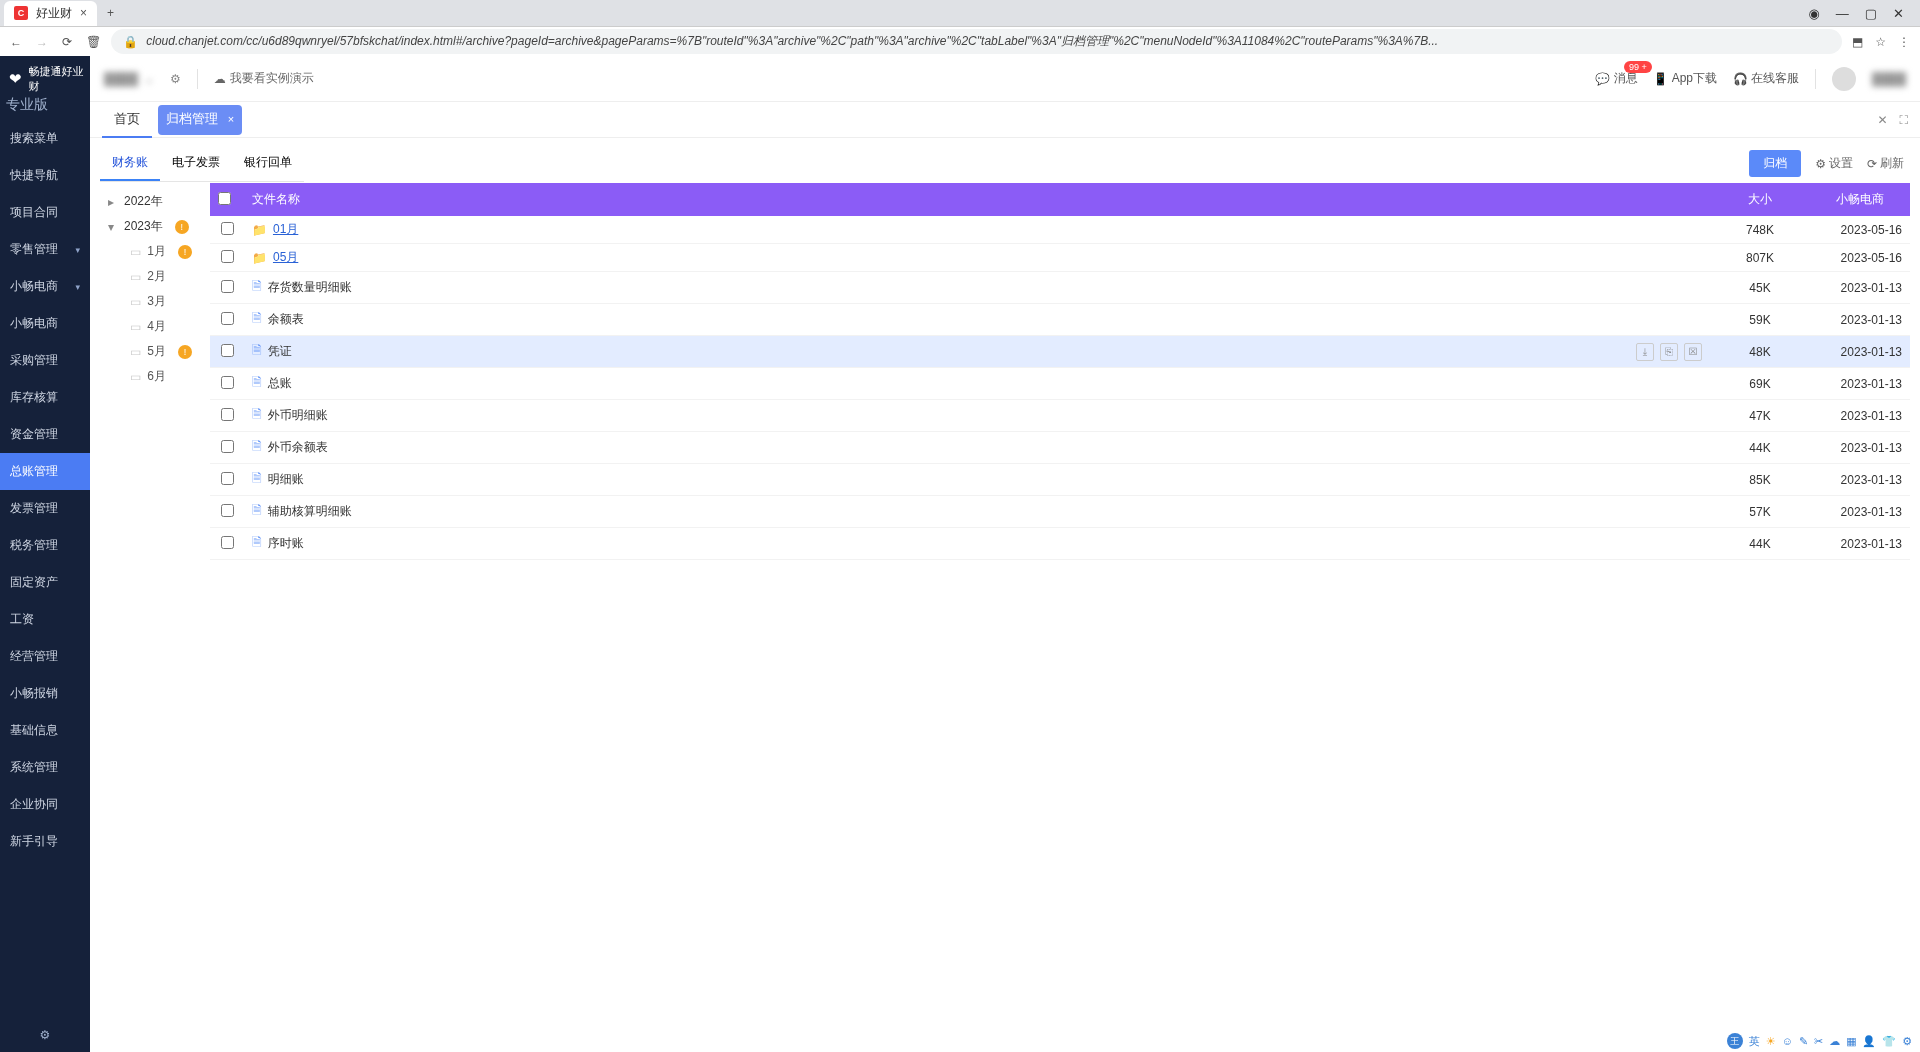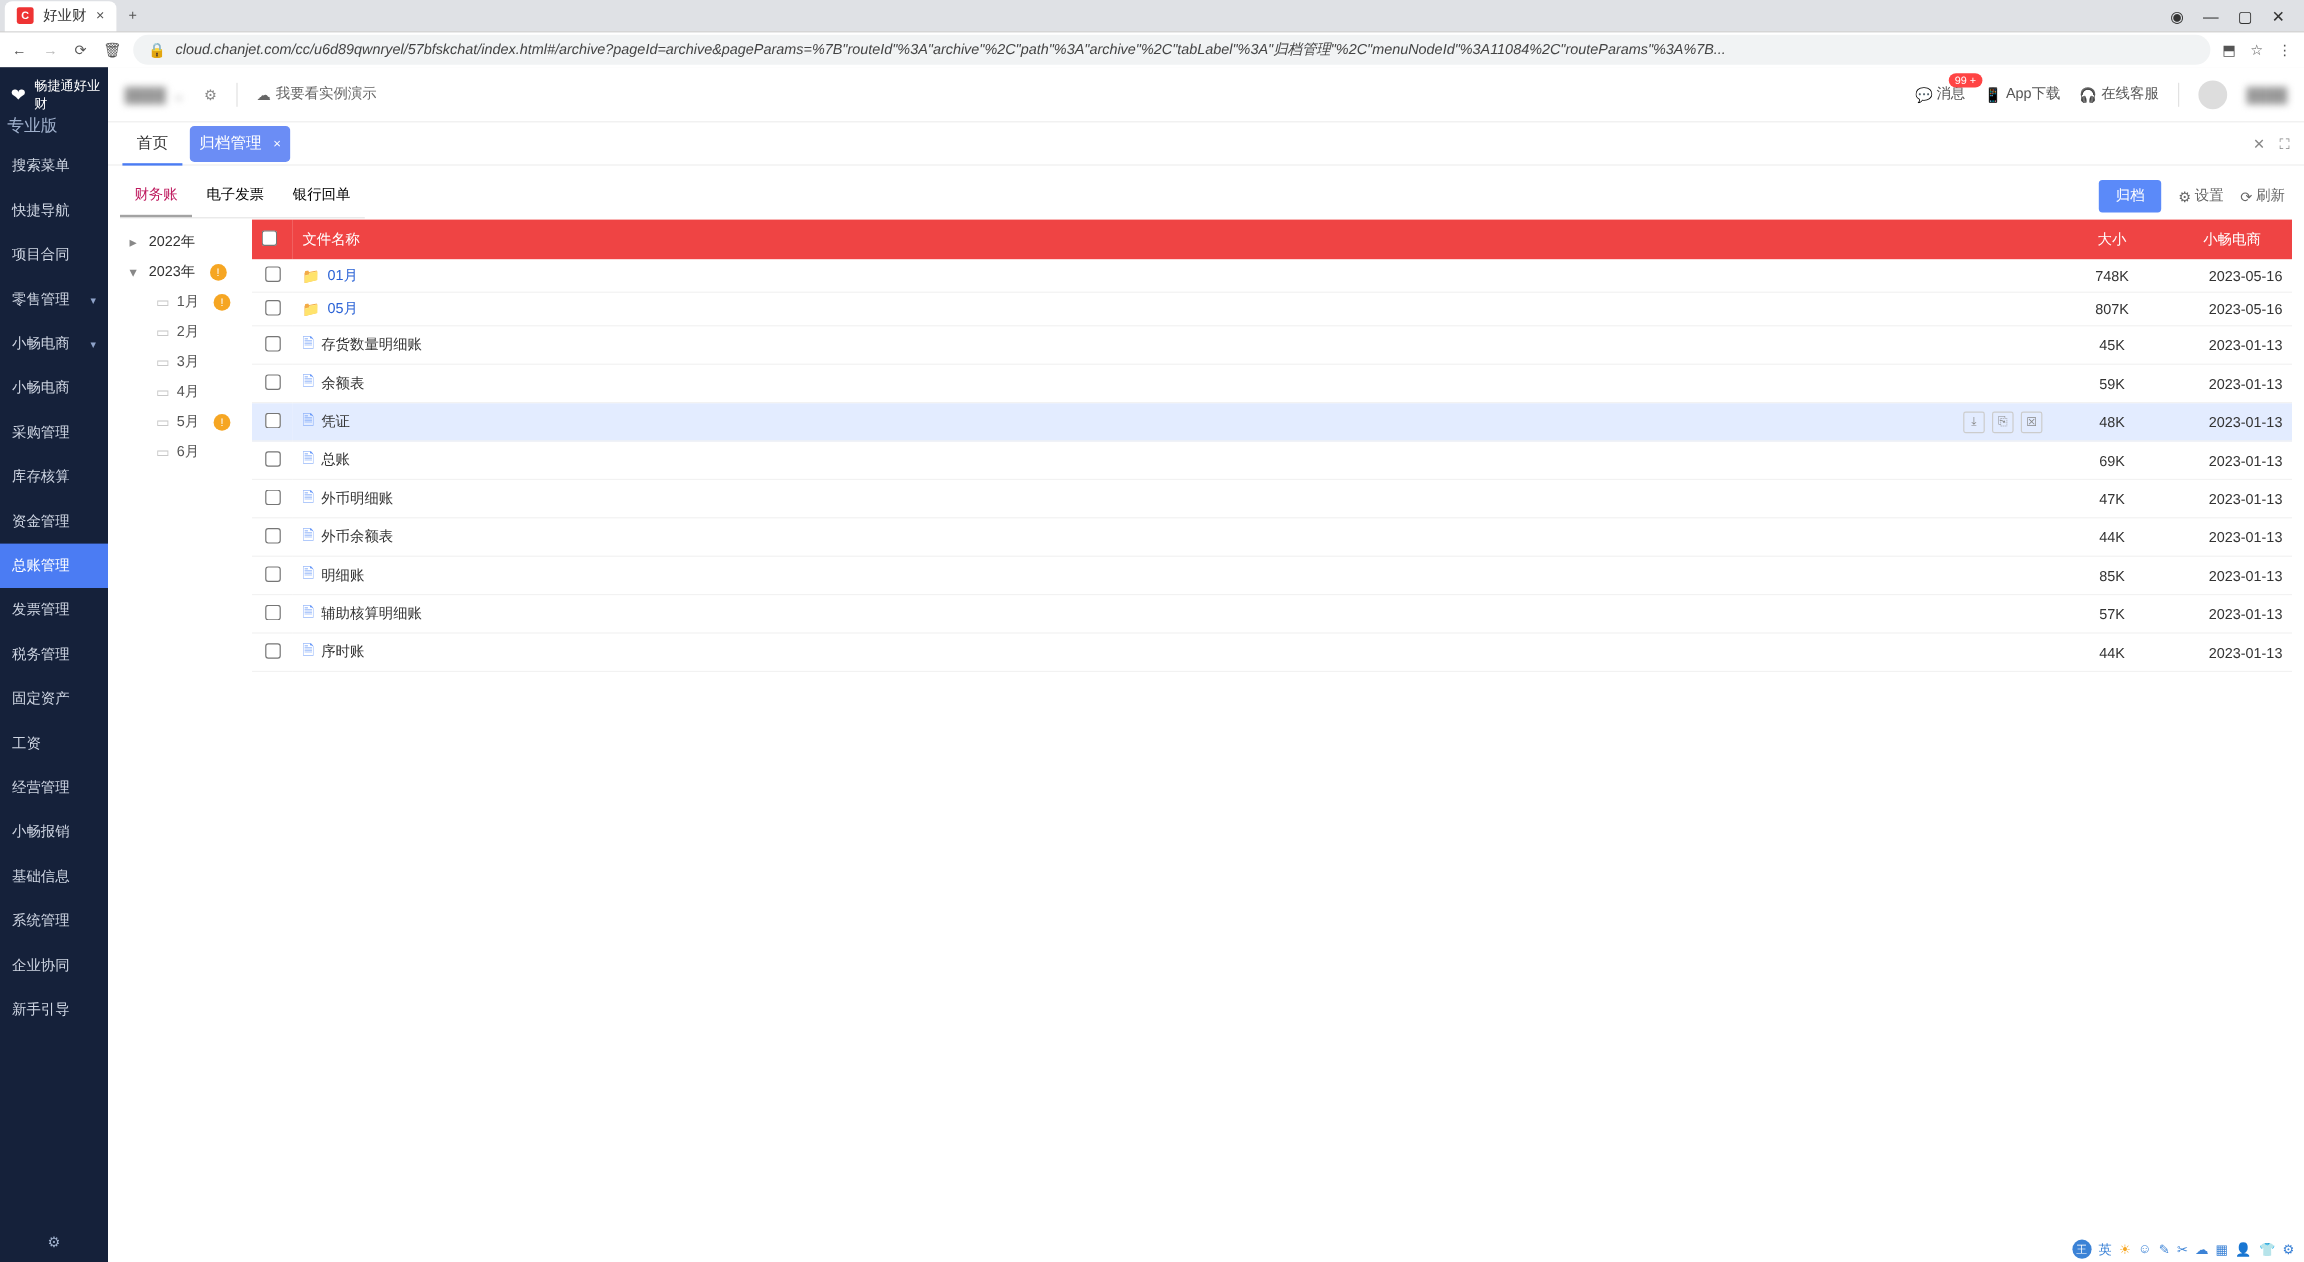--- a/index.html
+++ b/index.html
@@ -50,46 +50,46 @@
 .page-tab { padding: 8px 12px; cursor:pointer; font-size:13px; color:#555; border-bottom:2px solid transparent; position:relative; }
 .page-tab.home { border-bottom-color:#4b7cf3; color:#333; }
 .page-tab.active-tab { background:#6b8df5; color:#fff; border-radius:4px; padding:5px 8px; margin-left:6px; }
 .page-tab .tab-close { margin-left:6px; font-size:11px; }
 .tabs-right { margin-left:auto; display:flex; gap:12px; color:#888; align-items:center; }
 .tabs-right span{cursor:pointer;}
 
 .content { flex:1; display:flex; padding: 6px 10px 10px; gap:0; }
 .sub-tabs { display:flex; border-bottom:1px solid #e5e5e5; }
 .sub-tab { padding:8px 12px; cursor:pointer; color:#000000; font-size:12px; }
-.sub-tab.active { color:#be185d; border-bottom:2px solid #a3a3a3; }
+.sub-tab.active { color:#1d4ed8; border-bottom:2px solid #3b82f6; }
 .content-body { display:flex; flex:1; }
 .tree { width:110px; font-size:12px; padding-top:6px; }
 .tree-node { display:flex; align-items:center; gap:6px; padding:4px 8px; cursor:pointer; }
 .tree-node .arrow { width:10px; color:#888; display:inline-block; }
 .tree-node.year { font-weight:normal; }
 .tree-node.month { padding-left:30px; color:#555; }
 .tree-node .month-icon { color:#c8c8c8; }
 .dot-badge { width:14px;height:14px;border-radius:50%;background:#f6a623;color:#fff;font-size:9px;display:inline-flex;align-items:center;justify-content:center;margin-left:6px; }
 
 .table-wrap { flex:1; display:flex; flex-direction:column; }
 .table-toolbar { display:flex; justify-content:flex-end; align-items:center; gap:14px; padding:6px 6px; }
 .btn-primary { background:#5b8af9; color:#fff; border:none; padding:5px 14px; border-radius:3px; cursor:pointer; font-size:12px; }
 .link-btn { color:#666; cursor:pointer; display:flex; align-items:center; gap:3px; }
 .table { width:100%; border-collapse:collapse; }
-.table thead th { background:#ef4444; color:#fff; font-weight:normal; font-size:12px; padding:8px; text-align:left; }
+.table thead th { background:#8b5cf6; color:#fff; font-weight:normal; font-size:12px; padding:8px; text-align:left; }
 .table thead th.col-size, .table thead th.col-date { text-align:center; }
 .table tbody td { padding:5px 8px; border-bottom:1px solid #f2f2f2; font-size:12px; }
 .table tbody tr.highlight { background:#e3ecff; }
 .col-check { width:34px; text-align:center; }
 .col-size { width:100px; text-align:center; }
 .col-date { width:100px; text-align:right; }
 .name-cell { display:flex; align-items:center; gap:6px; }
 .folder-icon { color:#f3b64e; }
 .file-icon { color:#6b9af8; }
-.folder-link { color:#2a62d6; cursor:pointer; }
+.folder-link { color:#2a62d6; text-decoration:underline; cursor:pointer; }
 .row-actions { display:flex; gap:6px; color:#888; }
 .row-actions span { border:1px solid #ccc; border-radius:2px; width:18px;height:18px;display:flex;align-items:center;justify-content:center;cursor:pointer;font-size:10px; }
 
 
 .os-bar { position:fixed; bottom:0; right:0; height:22px; display:flex; align-items:center; gap:6px; padding:0 8px; background:transparent; font-size:11px; color:#3b82d6; }
 .os-bar .ime { background:#3b82d6;color:#fff;border-radius:50%;width:16px;height:16px;display:flex;align-items:center;justify-content:center;font-size:9px; }
 .os-bar span { cursor:pointer; }
 </style>
 </head>
 <body>

